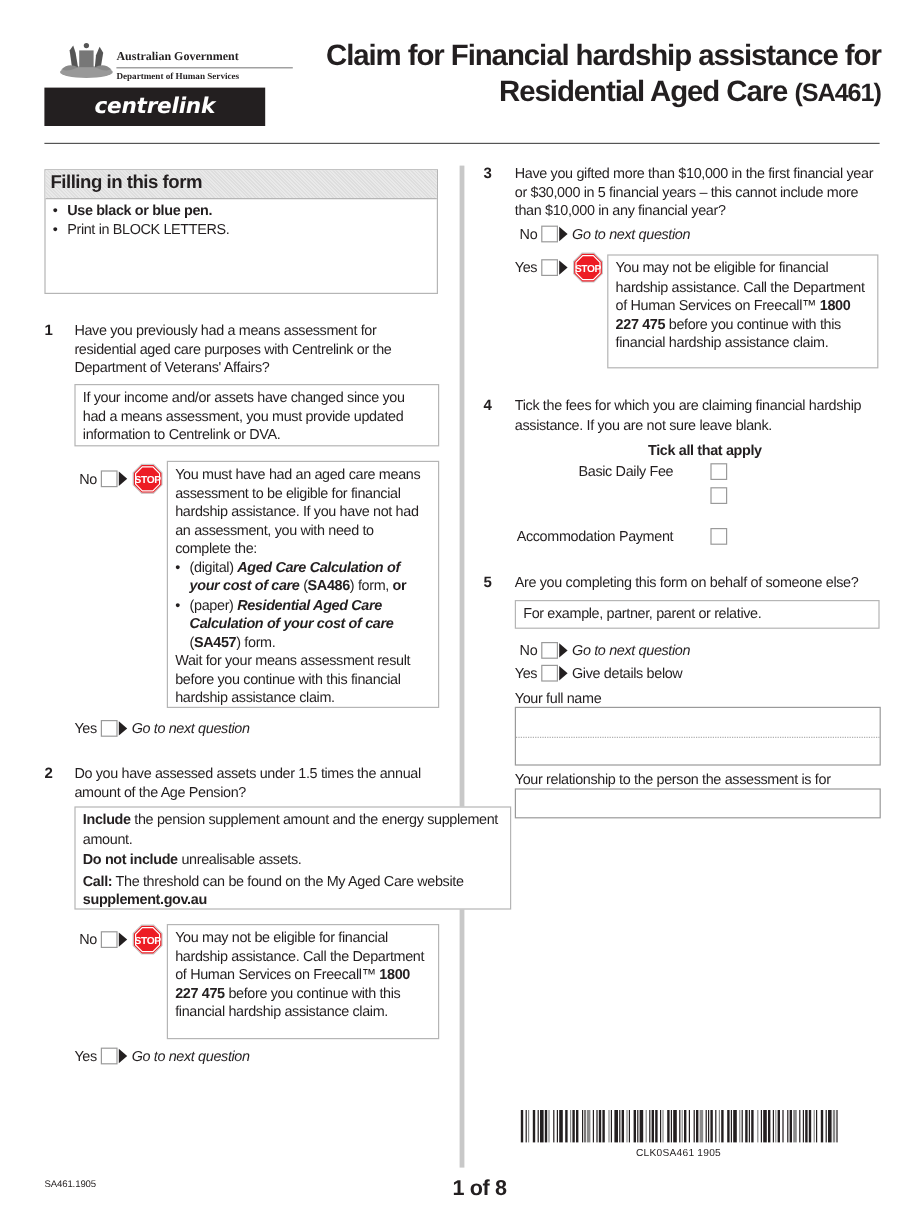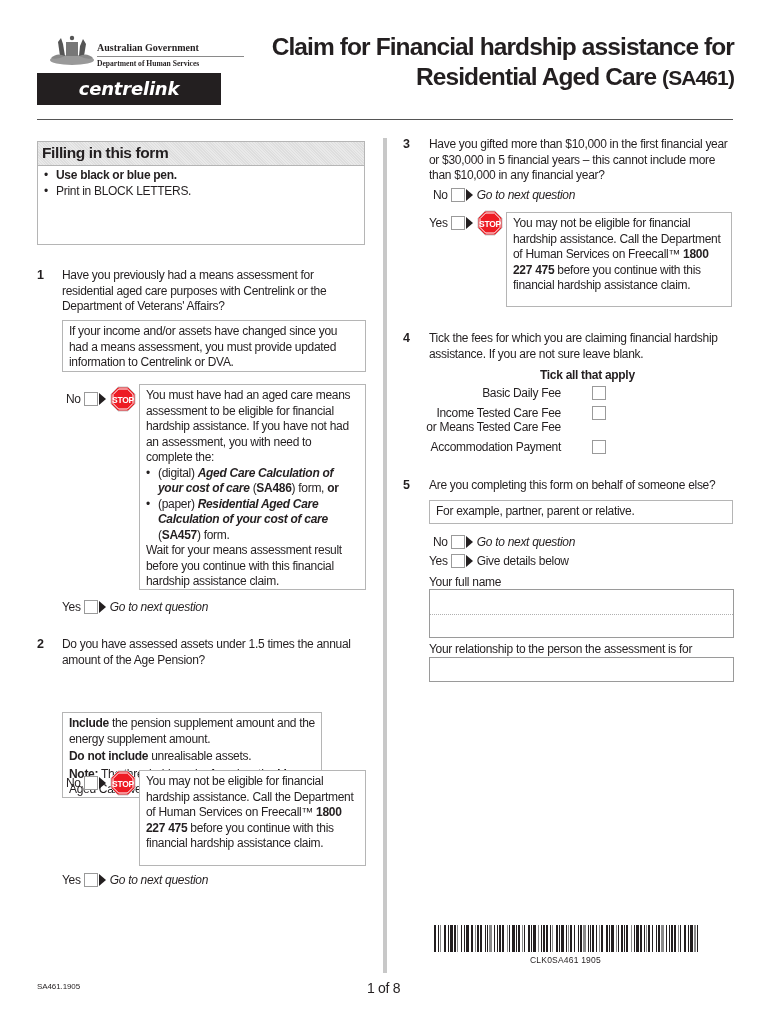--- a/index.html
+++ b/index.html
@@ -50,21 +50,21 @@
   .field { position: absolute; border: 1px solid #9a9a9a; background: #fff; }
   .field .mid { position: absolute; left: 0; right: 0; top: 50%; border-top: 1px dotted #b0b0b0; }
 
   .fee-row { position: absolute; right: 0; display: flex; align-items: flex-start; font-size: 12px; letter-spacing: -0.3px; text-align: right; line-height: 14px; gap: 28px; }
   .fee-row .cbox { margin-left: 3px; }
 
   .barcode { position: absolute; left: 434px; top: 925px; width: 268px; height: 27px; display: flex; align-items: stretch; }
   .barcode span { display: inline-block; background: #231f20; }
   .barcode-text { position: absolute; left: 530px; top: 955px; font-size: 8.5px; letter-spacing: 0.2px; }
   .form-code { position: absolute; left: 37px; top: 982px; font-size: 8px; letter-spacing: -0.1px; }
-  .page-num { position: absolute; left: 367px; top: 980px; font-weight: normal; font-size: 14px; letter-spacing: -0.3px; }
+  .page-num { position: absolute; left: 377px; top: 980px; font-weight: bold; font-size: 18px; letter-spacing: -0.3px; }
 </style>
 </head>
 <body>
 
 <div class="logo-block">
   <svg class="crest" viewBox="0 0 50 34">
     <g fill="#555">
       <ellipse cx="25" cy="26" rx="22" ry="5" fill="#999"></ellipse>
       <rect x="19" y="8" width="12" height="14" fill="#777"></rect>
       <path d="M13 22 L11 8 L14 4 L16 10 L18 22 Z"></path>
@@ -119,24 +119,24 @@
 </div>
 <div class="opt" style="left:62px; top:600px;">
   <span class="lbl">Yes</span>
   <span class="cbox"></span>
   <span class="arrow"></span>
   <span class="goto">Go to next question</span>
 </div>
 
 <div class="qnum" style="left:37px; top:637px;">2</div>
 <div class="qtext" style="left:62px; top:637px; width:305px;">Do you have assessed assets under 1.5 times the annual amount of the Age Pension?</div>
-<div class="note-box" style="left:62px; top:672px; width:260px; height:86px;margin-top:40px;">
+<div class="note-box" style="left:62px; top:672px; width:364px; height:86px;">
   <div><b>Include</b><span> the pension supplement amount and the energy supplement amount.</span></div>
   <div style="margin-top:2px;"><b>Do not include</b><span> unrealisable assets.</span></div>
-  <div style="margin-top:2px;"><b>Note:</b><span> The threshold can be found on the My Aged Care website </span><b>supplement.gov.au</b></div>
+  <div style="margin-top:2px;"><b>Call:</b><span> The threshold can be found on the My Aged Care website </span><b>supplement.gov.au</b></div>
 </div>
 
 <div class="opt" style="left:66px; top:770px;">
   <span class="lbl">No</span>
   <span class="cbox"></span>
   <span class="arrow"></span>
   <svg class="stop" viewBox="0 0 26 26">
       <polygon points="8,1 18,1 25,8 25,18 18,25 8,25 1,18 1,8" fill="#ed1c24" stroke="#c9c9c9" stroke-width="1"></polygon>
       <polygon points="8.6,3 17.4,3 23,8.6 23,17.4 17.4,23 8.6,23 3,17.4 3,8.6" fill="none" stroke="#fff" stroke-width="1"></polygon>
       <text x="13" y="16.5" font-family="Liberation Sans, sans-serif" font-size="8.5" font-weight="bold" fill="#fff" text-anchor="middle">STOP</text>
@@ -176,21 +176,20 @@
 
 <div class="qnum" style="left:403px; top:331px;">4</div>
 <div class="qtext" style="left:429px; top:331px; width:308px;">Tick the fees for which you are claiming financial hardship assistance. If you are not sure leave blank.</div>
 <div class="qtext" style="left:540px; top:368px; font-weight:bold;">Tick all that apply</div>
 <div style="position:absolute; left:420px; top:386px; width:186px; height:72px;">
   <div class="fee-row" style="top:0px;">
     <span>Basic Daily Fee</span>
     <span class="cbox"></span>
   </div>
   <div class="fee-row" style="top:20px;">
-    <span><span>Income Tested Care Fee</span><br><span>or Means Tested Care Fee</span></span>
     <span class="cbox" style="margin-right:0px;"></span>
   </div>
   <div class="fee-row" style="top:54px;">
     <span>Accommodation Payment</span>
     <span class="cbox"></span>
   </div>
 </div>
 
 <div class="qnum" style="left:403px; top:478px;">5</div>
 <div class="qtext" style="left:429px; top:478px; width:308px;">Are you completing this form on behalf of someone else?</div>

